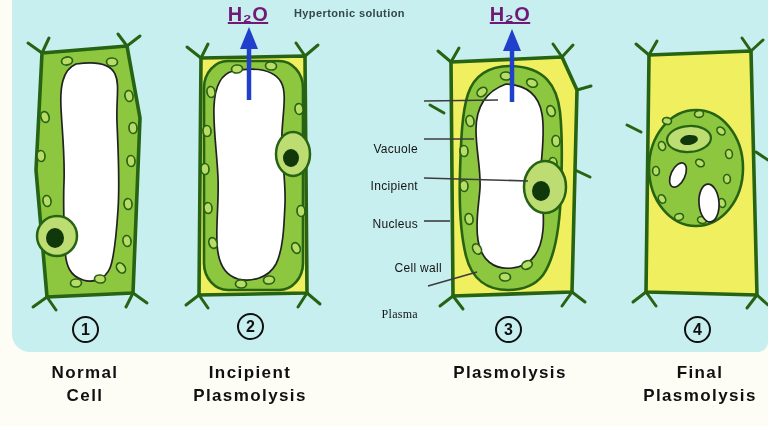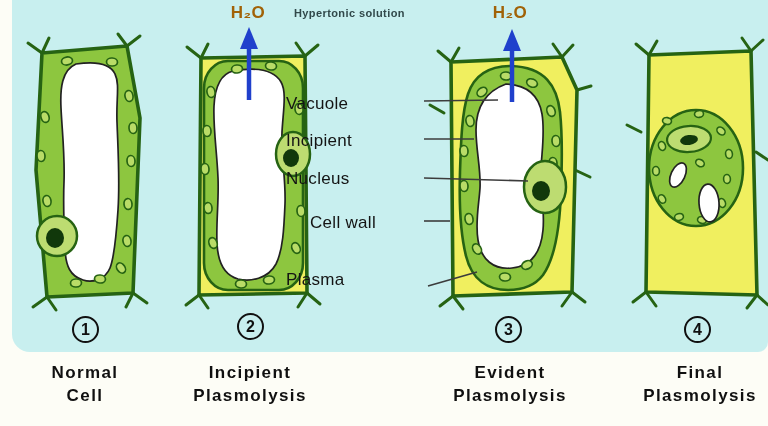--- a/index.html
+++ b/index.html
@@ -8,29 +8,29 @@
     background:#fdfdf6;
     font-family:"Liberation Sans", sans-serif;
   }
   .panel{
     position:absolute;left:12px;top:0;width:756px;height:352px;
     background:#c8efef;border-radius:0 0 10px 18px;
   }
   .art{position:absolute;left:0;top:0;width:768px;height:426px;}
   .h2o{
     position:absolute;top:3px;transform:translateX(-50%);
-    font-size:17px;font-weight:bold;color:#a16207;letter-spacing:.5px;
+    font-size:20px;font-weight:bold;color:#701a75;letter-spacing:.5px;text-decoration:underline;
   }
   .hypertonic{
     position:absolute;left:294px;top:7px;
     font-size:11px;font-weight:bold;color:#31484a;letter-spacing:.4px;
   }
   .organelle{
-    position:absolute;left:286px;width:132px;
-    font-size:17px;color:#141414;letter-spacing:.3px;line-height:21px;
+    position:absolute;left:286px;width:132px;text-align:right;
+    font-size:12px;color:#141414;letter-spacing:.3px;line-height:21px;margin-top:46px;
   }
   .badge{
     position:absolute;width:27px;height:27px;box-sizing:border-box;
     border:2.4px solid #101010;border-radius:50%;
     display:flex;align-items:center;justify-content:center;
     font-size:16px;font-weight:bold;color:#101010;
   }
   .caption{
     position:absolute;top:361px;width:220px;text-align:center;
     font-size:17px;font-weight:bold;color:#101010;
@@ -210,37 +210,36 @@
 </svg>
 
 <div class="h2o" style="left:248px;">H₂O</div>
 <div class="h2o" style="left:510px;">H₂O</div>
 <div class="hypertonic">Hypertonic solution</div>
 
 <div class="organelle" style="top:93px;">Vacuole</div>
 <div class="organelle" style="top:130px;">Incipient</div>
 <div class="organelle" style="top:168px;">Nucleus</div>
 <div class="organelle" style="top:212px;padding-left:24px;">Cell wall</div>
-<div class="organelle" style="top:269px;">
+<div class="organelle" style="top:258px;font-family:Liberation Serif, serif;">
   <span style="display:block">Plasma</span>
 </div>
 
 <div class="badge" style="left:72px;top:316px;">1</div>
 <div class="badge" style="left:237px;top:313px;">2</div>
 <div class="badge" style="left:495px;top:316px;">3</div>
 <div class="badge" style="left:684px;top:316px;">4</div>
 
 <div class="caption" style="left:-25px;">
   <span style="display:block">Normal</span>
   <span style="display:block">Cell</span>
 </div>
 <div class="caption" style="left:140px;">
   <span style="display:block">Incipient</span>
   <span style="display:block">Plasmolysis</span>
 </div>
 <div class="caption" style="left:400px;">
-  <span style="display:block">Evident</span>
   <span style="display:block">Plasmolysis</span>
 </div>
 <div class="caption" style="left:590px;">
   <span style="display:block">Final</span>
   <span style="display:block">Plasmolysis</span>
 </div>
 
 </body></html>

